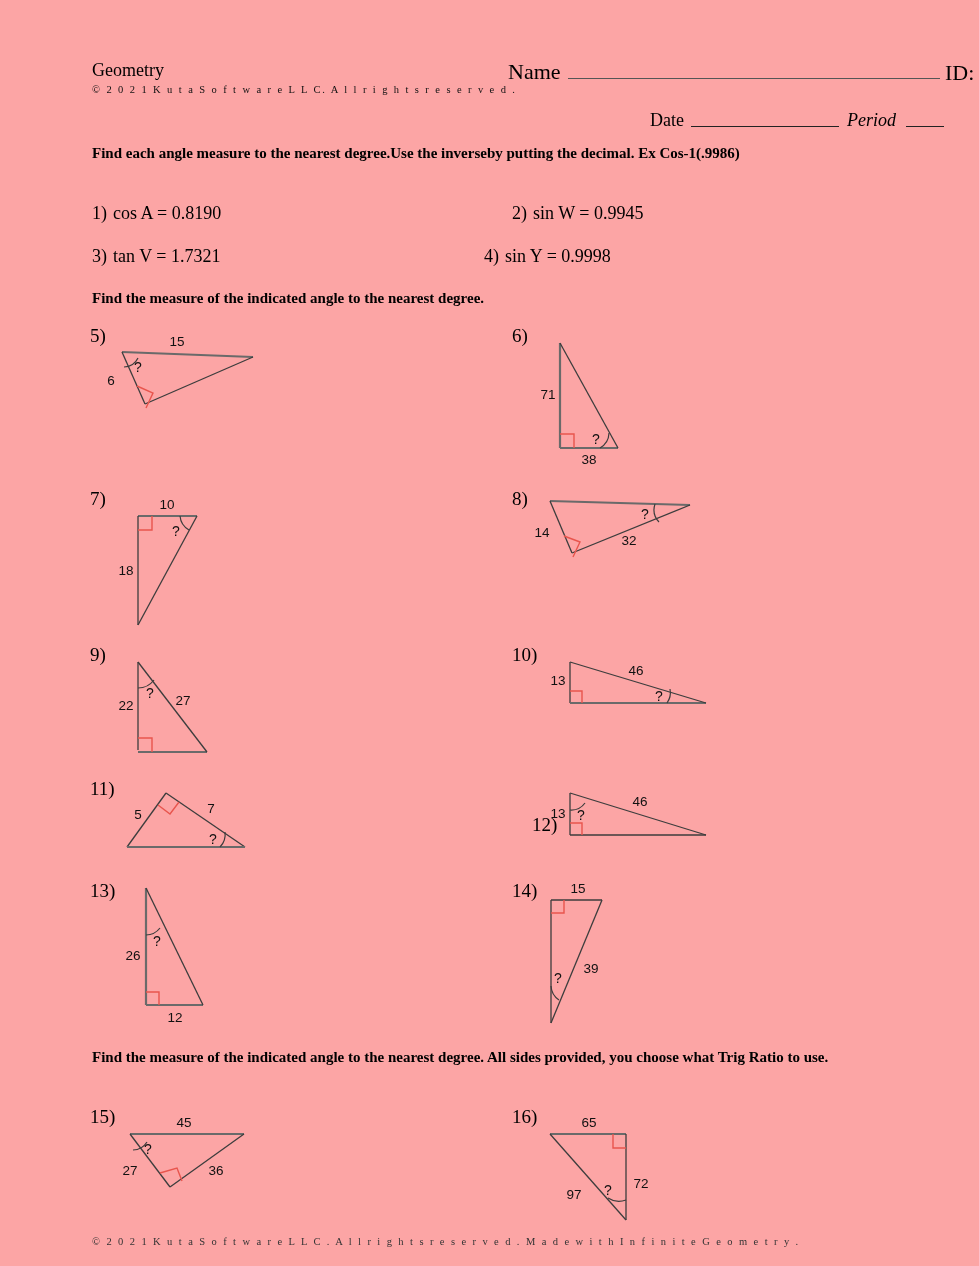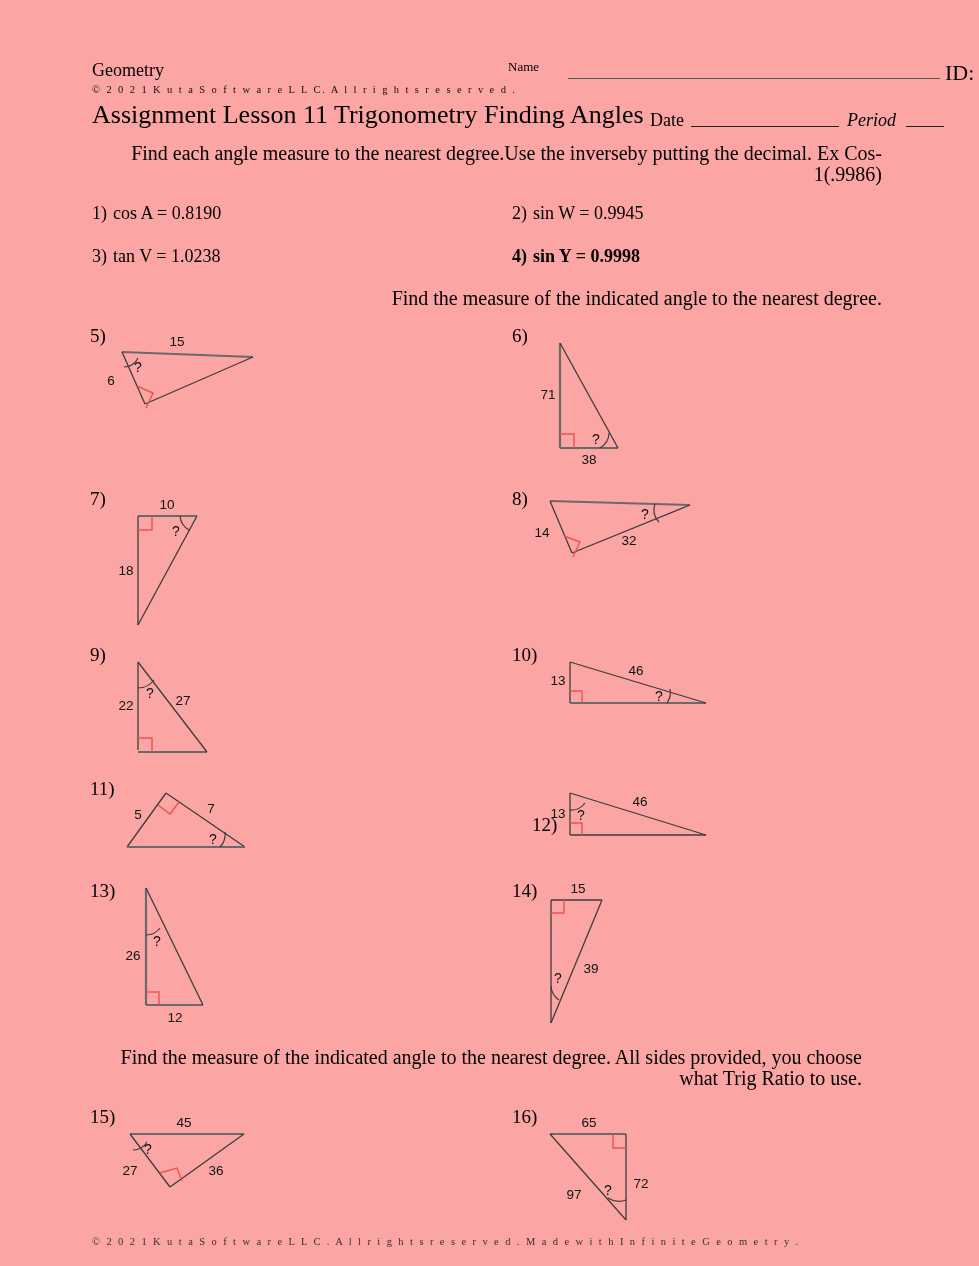--- a/index.html
+++ b/index.html
@@ -22,21 +22,21 @@
   .abs { position: absolute; }
 
   
   .hdr-course {
     left: 92px; top: 60px;
     font-size: 18px;
     font-family: "Liberation Serif", serif;
   }
   .hdr-name-label {
     left: 508px; top: 59px;
-    font-size: 13px;
+    font-size: 22px;
   }
   .hdr-name-rule {
     left: 568px; top: 78px;
     width: 372px; height: 1px;
     background: #555;
   }
   .hdr-id {
     left: 945px; top: 60px;
     font-size: 22px;
     text-align: center;
@@ -68,25 +68,24 @@
     font-style: italic;
   }
   .hdr-period-rule {
     left: 906px; top: 126px;
     width: 38px; height: 1px;
     background: #222;
   }
 
   
   .directions {
-    font-weight: normal;
-    font-size: 20px;
+    font-weight: bold;
+    font-size: 15px;
     line-height: 21px;
     font-family: "Liberation Serif", serif;
-    text-align: right;
   }
   #dir-1 { left: 92px; top: 143px; width: 790px; }
   #dir-2 { left: 92px; top: 288px; width: 790px; }
   #dir-3 { left: 92px; top: 1047px; width: 770px; }
 
   
   .simple-prob {
     font-size: 18px;
     white-space: nowrap;
   }
@@ -125,38 +124,37 @@
 </head>
 <body>
 
 <div id="page">
 
   <div class="abs hdr-course">Geometry</div>
   <div class="abs hdr-name-label">Name</div>
   <div class="abs hdr-name-rule"></div>
   <div class="abs hdr-id">ID: 1</div>
   <div class="abs hdr-copy">©  2 0 2 1   K u t a  S o f t w a r e   L L C.   A l l   r i g h t s   r e s e r v e d .</div>
-  <div class="abs hdr-title">Assignment Lesson 11 Trigonometry Finding Angles</div>
   <div class="abs hdr-date-label">Date</div>
   <div class="abs hdr-date-rule"></div>
   <div class="abs hdr-period-label">Period</div>
   <div class="abs hdr-period-rule"></div>
 
   <div class="abs directions" id="dir-1">Find each angle measure to the nearest degree.Use the inverseby  putting the decimal. Ex Cos-1(.9986)</div>
 
   <div class="abs simple-prob" style="left:92px; top:203px;">
     <span class="pnum">1)</span><span>cos A = 0.8190</span>
   </div>
   <div class="abs simple-prob" style="left:512px; top:203px;">
     <span class="pnum">2)</span><span>sin W = 0.9945</span>
   </div>
   <div class="abs simple-prob" style="left:92px; top:246px;">
-    <span class="pnum">3)</span><span>tan V = 1.0238</span>
-  </div>
-  <div class="abs simple-prob" style="left:512px; top:246px;font-weight:bold;">
+    <span class="pnum">3)</span><span>tan V = 1.7321</span>
+  </div>
+  <div class="abs simple-prob" style="left:484px; top:246px;">
     <span class="pnum">4)</span><span>sin Y = 0.9998</span>
   </div>
 
   <div class="abs directions" id="dir-2">Find the measure of the indicated angle to the nearest degree.</div>
 
   <div class="abs fig-num" style="left:90px; top:325px;">5)</div>
   <div class="abs fig-wrap" style="left:92px; top:336px;">
     <svg width="190" height="90" viewBox="0 0 190 90">
       <line class="tri-side-dark" x1="30" y1="16" x2="161" y2="21"></line>
       <line class="tri-side" x1="30" y1="16" x2="53" y2="68"></line>

